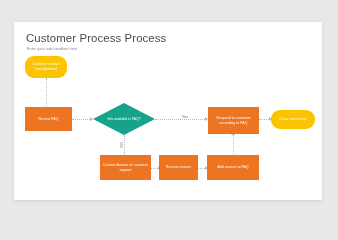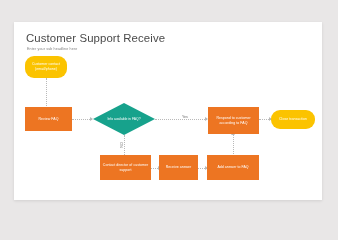--- a/index.html
+++ b/index.html
@@ -120,21 +120,21 @@
   .edge-label.vertical {
     transform: rotate(-90deg);
     transform-origin: center center;
   }
 </style>
 </head>
 <body>
 
 <div id="slide-card">
 
-  <div id="page-title">Customer Support Receive</div>
+  <div id="page-title">Customer Process Process</div>
   <div id="page-subtitle">Enter your sub headline here</div>
 
   <div class="conn v" style="left:32px; top:56px; height:30px;"></div>
   <div class="arrow down" style="left:29.8px; top:85px;"></div>
 
   <div class="conn h" style="left:58px; top:97px; width:20px;"></div>
   <div class="arrow right" style="left:76px; top:94.8px;"></div>
 
   <div class="conn h" style="left:141px; top:97px; width:52px;"></div>
   <div class="arrow right" style="left:191px; top:94.8px;"></div>

